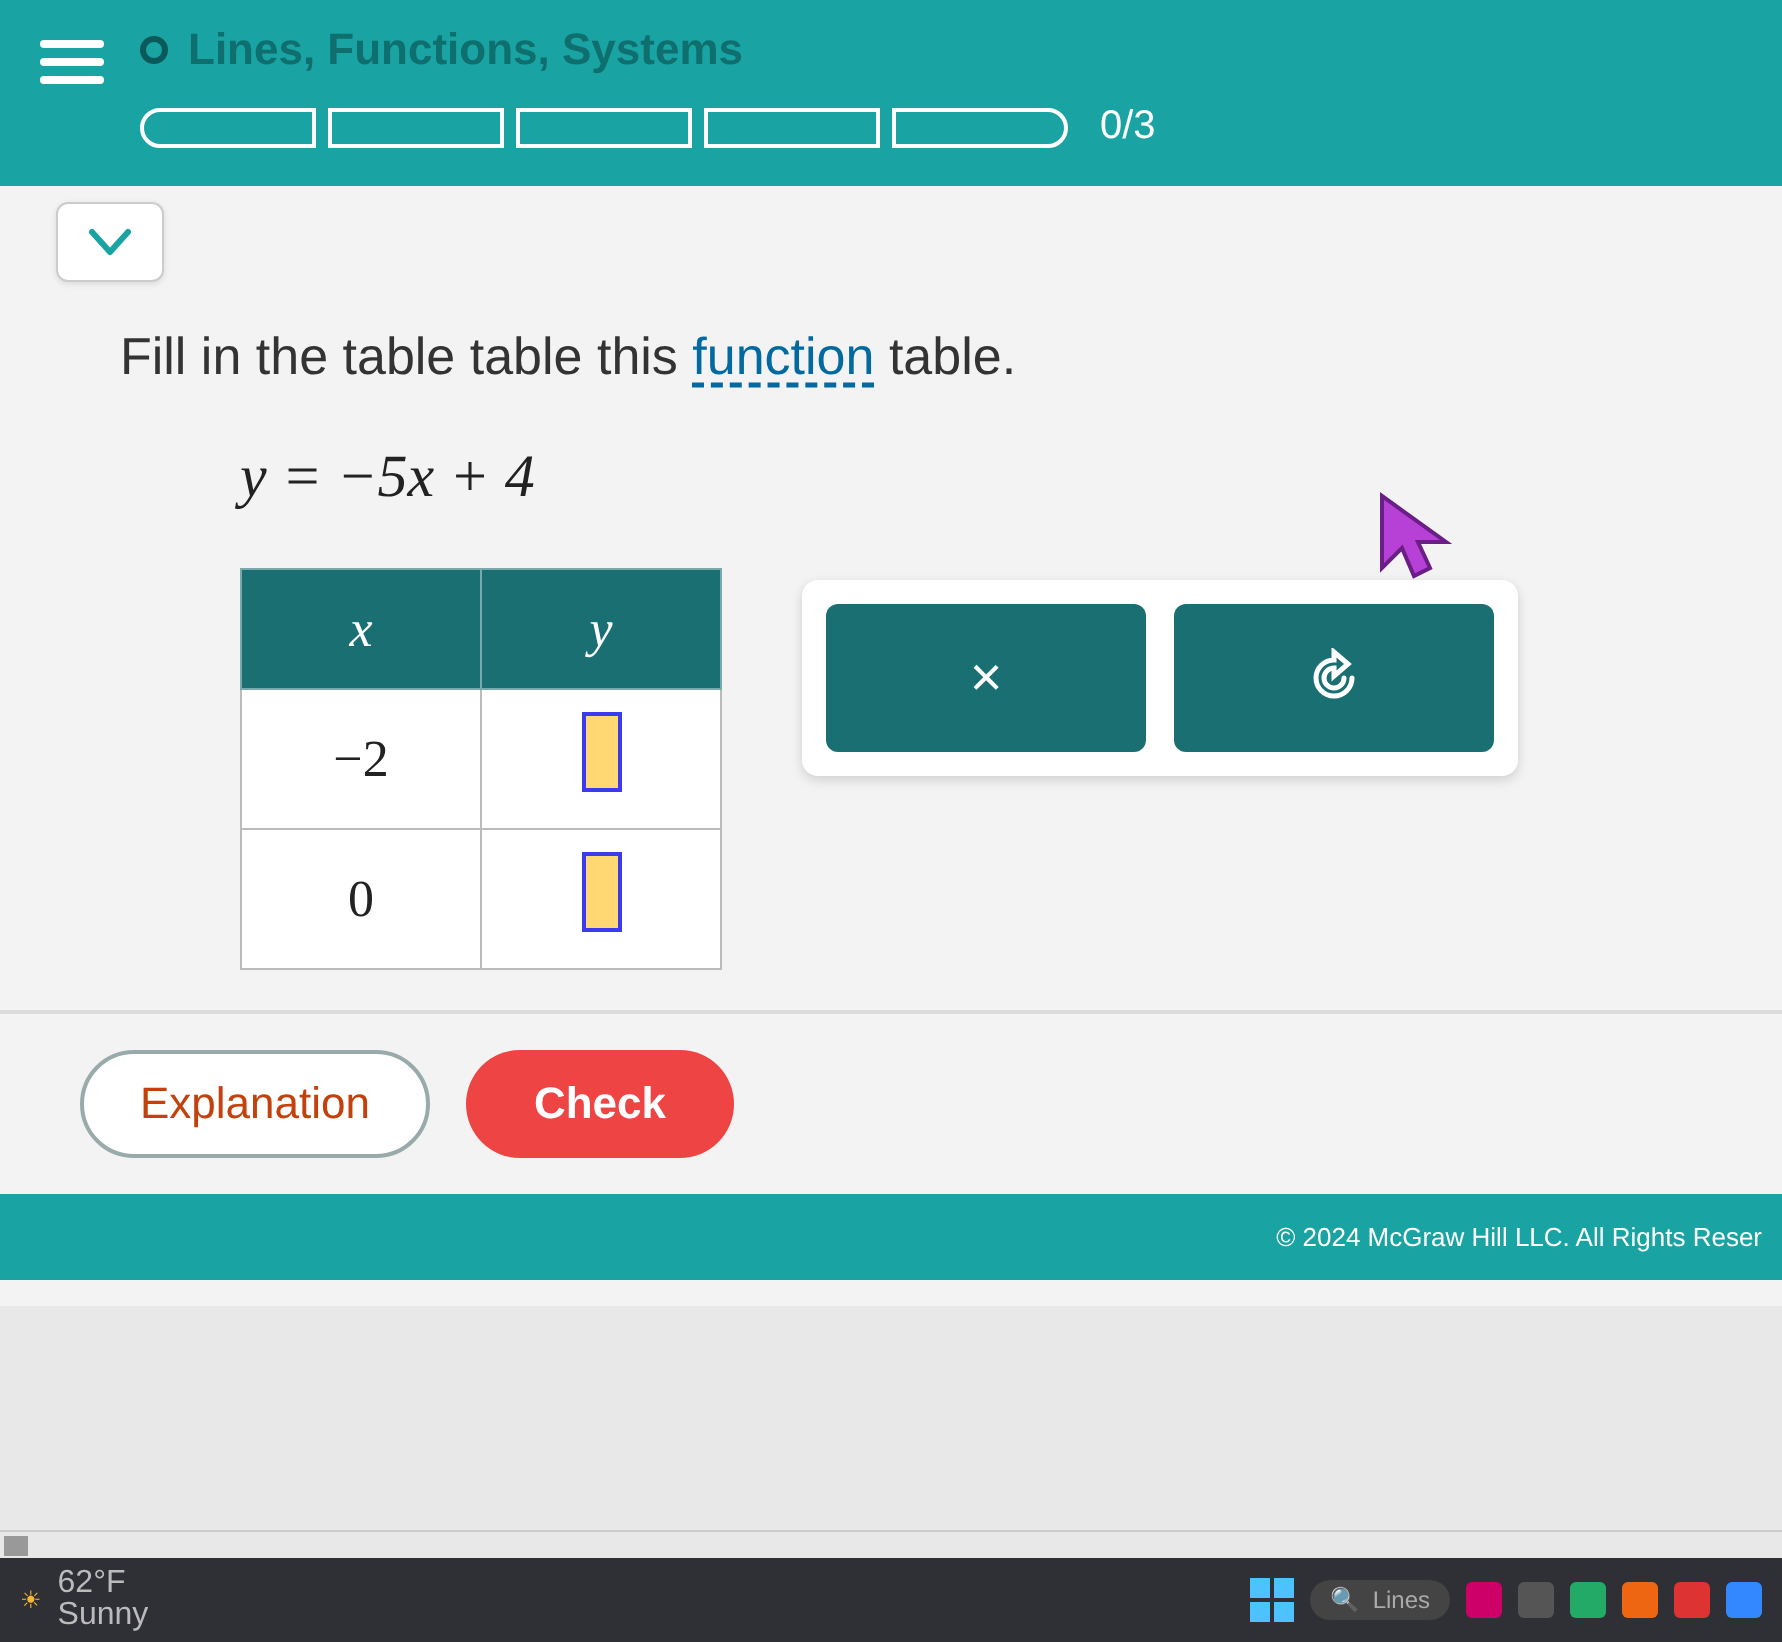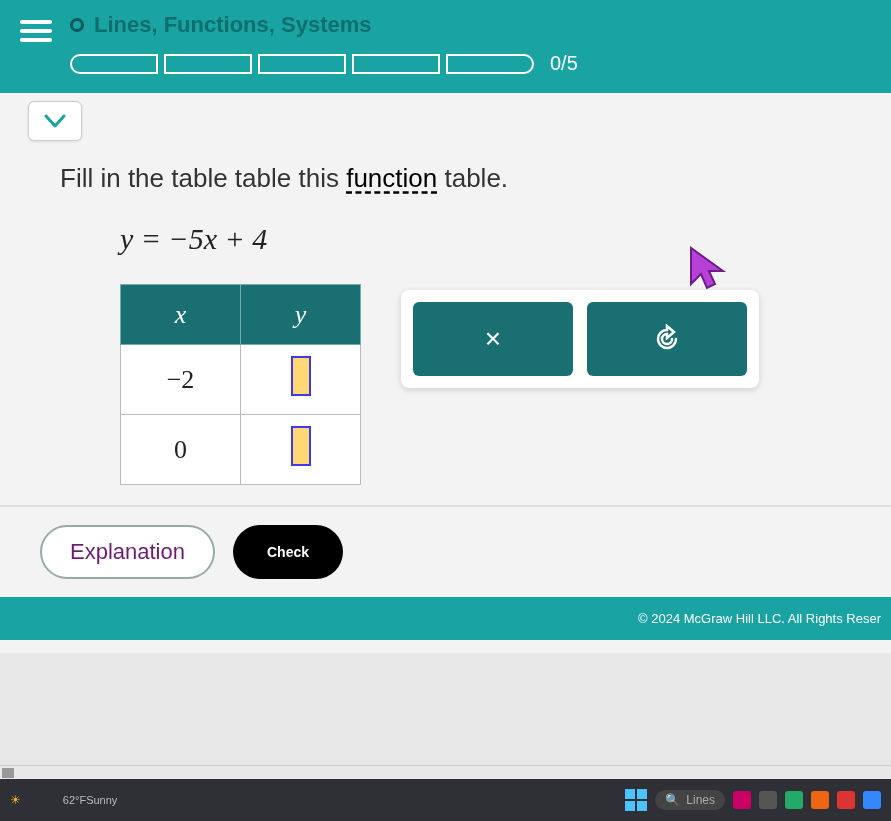--- a/index.html
+++ b/index.html
@@ -42,21 +42,21 @@
     .collapse-tab {
       position: absolute; top: 8px; left: 28px;
       width: 54px; height: 40px; background: #fff; border: 1px solid #ccc;
       border-radius: 6px; display: flex; align-items: center; justify-content: center;
       cursor: pointer; box-shadow: 0 1px 3px rgba(0,0,0,0.1);
     }
     .collapse-tab svg { stroke: #1aa3a3; }
     
     .question-area { padding: 60px 40px 20px 60px; }
     .instruction { font-size: 26px; color: #333; }
-    .function-link { color: #000000; text-decoration: underline; text-decoration-style: dashed; text-underline-offset: 4px; cursor: help; }
+    .function-link { color: #0369a1; text-decoration: underline; text-decoration-style: dashed; text-underline-offset: 4px; cursor: help; }
     
     .equation { font-family: 'Times New Roman', serif; font-style: italic; font-size: 30px; color: #222; margin: 28px 0 28px 60px; }
     
     .work-row { display: flex; align-items: flex-start; gap: 40px; margin-left: 60px; position: relative; }
     
     .xy-table { border-collapse: collapse; }
     .xy-table th {
       background: #1a6f73; color: #fff; font-family: 'Times New Roman', serif;
       font-style: italic; font-weight: 400; font-size: 26px;
       width: 120px; height: 60px; border: 1px solid #7aa9ab;
@@ -81,39 +81,39 @@
       cursor: pointer;
     }
     
     .cursor-arrow { position: absolute; right: 30px; top: -40px; }
     
     .action-row {
       display: flex; gap: 18px; padding: 18px 40px; border-top: 2px solid #ddd;
       background: #f3f3f3;
     }
     .btn-explanation {
-      border: 2px solid #9aa; background: #fff; color: #701a75; font-size: 22px;
+      border: 2px solid #9aa; background: #fff; color: #c2410c; font-size: 22px;
       padding: 12px 28px; border-radius: 28px; cursor: pointer; text-align: right;
     }
     .btn-check {
-      border: none; background: #000000; color: #fff; font-size: 14px; font-weight: 600;
+      border: none; background: #ef4444; color: #fff; font-size: 22px; font-weight: 600;
       padding: 12px 34px; border-radius: 28px; cursor: pointer;
     }
     
     .footer-copy {
       background: #1aa3a3; color: #fff; font-size: 13px; text-align: right;
       padding: 14px 10px 14px 10px; white-space: nowrap; overflow: hidden;
     }
     
     .os-taskbar {
       position: absolute; bottom: 0; left: 0; right: 0; height: 42px;
       background: #2f2f36; display: flex; align-items: center; gap: 8px;
       padding: 0 10px; color: #bbb; font-size: 12px;
     }
-    .weather { display: flex; line-height: 1; font-size: 11px; margin-left: 34px; }
+    .weather { display: flex; flex-direction: column; line-height: 1; font-size: 16px; }
     .taskbar-spacer { flex: 1; }
     .start-btn { width: 22px; height: 22px; display: grid; grid-template-columns: 1fr 1fr; grid-template-rows: 1fr 1fr; gap: 2px; cursor: pointer; }
     .start-btn span:nth-child(1){background:#4cc2ff;} .start-btn span:nth-child(2){background:#4cc2ff;}
     .start-btn span:nth-child(3){background:#4cc2ff;} .start-btn span:nth-child(4){background:#4cc2ff;}
     .search-pill { background: #444; border-radius: 12px; padding: 3px 10px; display: flex; align-items: center; gap: 6px; color: #aaa; font-size: 12px; cursor: text; }
     .tray-icon { width: 18px; height: 18px; border-radius: 3px; display:inline-block; }
     .scrollbar-bottom {
       position: absolute; bottom: 42px; left: 0; right: 0; height: 14px;
       background: #e8e8e8; border-top: 1px solid #ccc;
     }
@@ -132,21 +132,21 @@
     <div class="breadcrumb-row">
       <span class="bullet"></span>
       <span class="breadcrumb">Lines, Functions, Systems</span>
     </div>
     <div class="progress-row">
       <div class="progress-seg first"></div>
       <div class="progress-seg mid"></div>
       <div class="progress-seg mid"></div>
       <div class="progress-seg mid"></div>
       <div class="progress-seg last"></div>
-      <span class="progress-count">0/5</span>
+      <span class="progress-count">0/3</span>
     </div>
   </div>
 </div>
 
 <div class="content-wrap">
   <div class="collapse-tab">
     <svg width="22" height="14" viewBox="0 0 22 14" fill="none">
       <path d="M2 2 L11 12 L20 2" stroke-width="3" stroke-linecap="round" stroke-linejoin="round"></path>
     </svg>
   </div>

